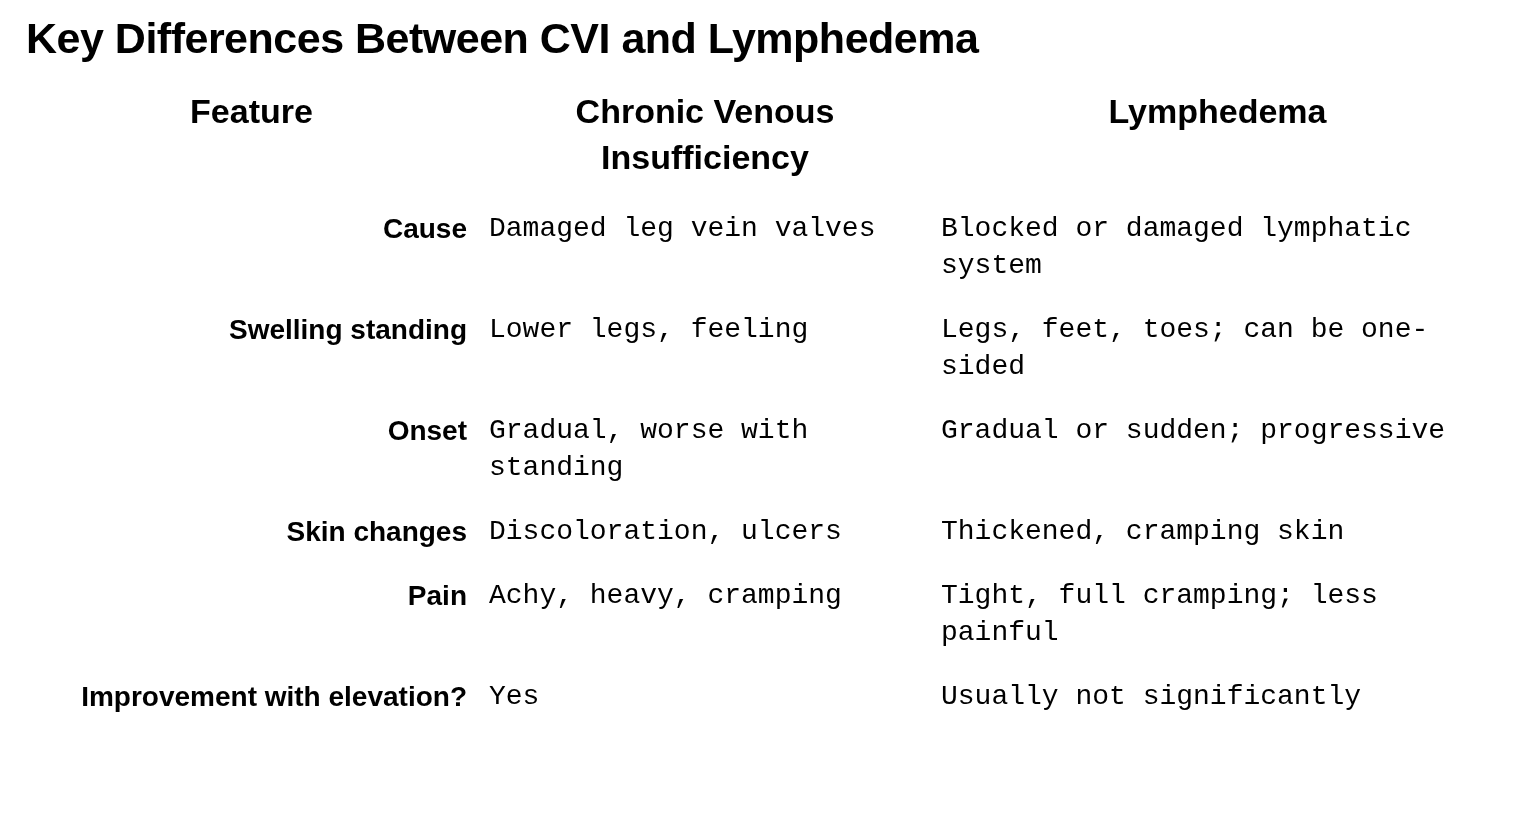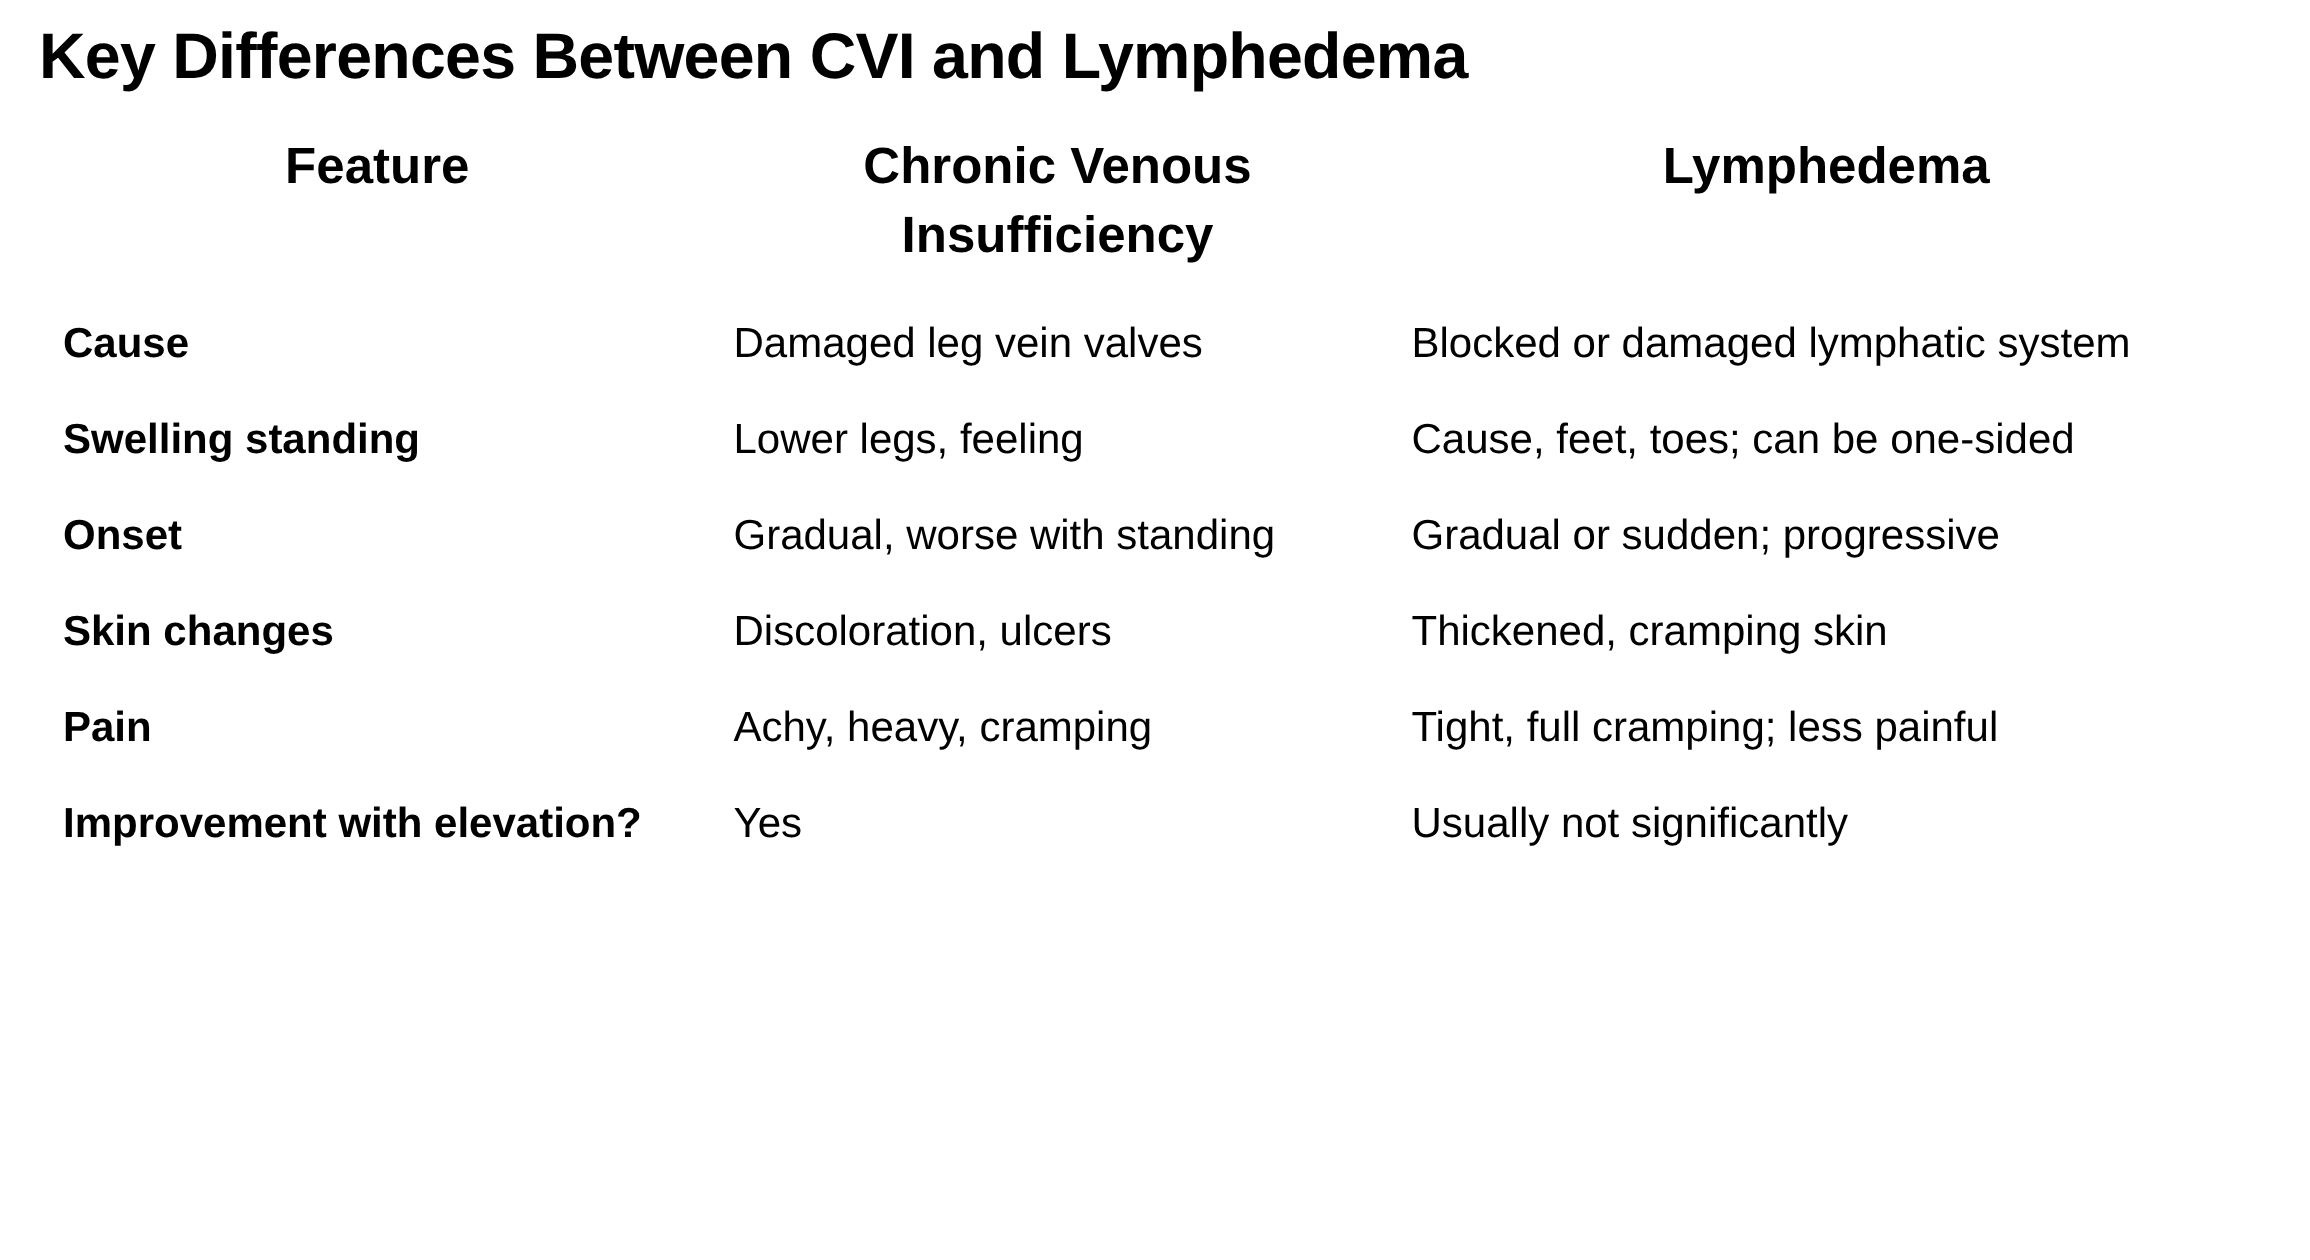--- a/index.html
+++ b/index.html
@@ -48,23 +48,25 @@
   table.compare td {
     font-size: 28px;
     vertical-align: top;
     padding: 0 10px 27px 10px;
     line-height: 1.32;
   }
   table.compare td.feature {
     font-weight: bold;
     padding-left: 18px;
     padding-right: 12px;
+    text-align: right;
   }
   table.compare td.val {
     font-weight: normal;
+    font-family: Liberation Mono, monospace;
   }
 </style>
 </head>
 <body>
 
 <div class="page">
 
   <h1 class="title">Key Differences Between CVI and Lymphedema</h1>
 
   <table class="compare">
@@ -82,21 +84,21 @@
     </thead>
     <tbody>
       <tr>
         <td class="feature">Cause</td>
         <td class="val">Damaged leg vein valves</td>
         <td class="val">Blocked or damaged lymphatic system</td>
       </tr>
       <tr>
         <td class="feature">Swelling standing</td>
         <td class="val">Lower legs, feeling</td>
-        <td class="val">Cause, feet, toes; can be one-sided</td>
+        <td class="val">Legs, feet, toes; can be one-sided</td>
       </tr>
       <tr>
         <td class="feature">Onset</td>
         <td class="val">Gradual, worse with standing</td>
         <td class="val">Gradual or sudden; progressive</td>
       </tr>
       <tr>
         <td class="feature">Skin changes</td>
         <td class="val">Discoloration, ulcers</td>
         <td class="val">Thickened, cramping skin</td>

